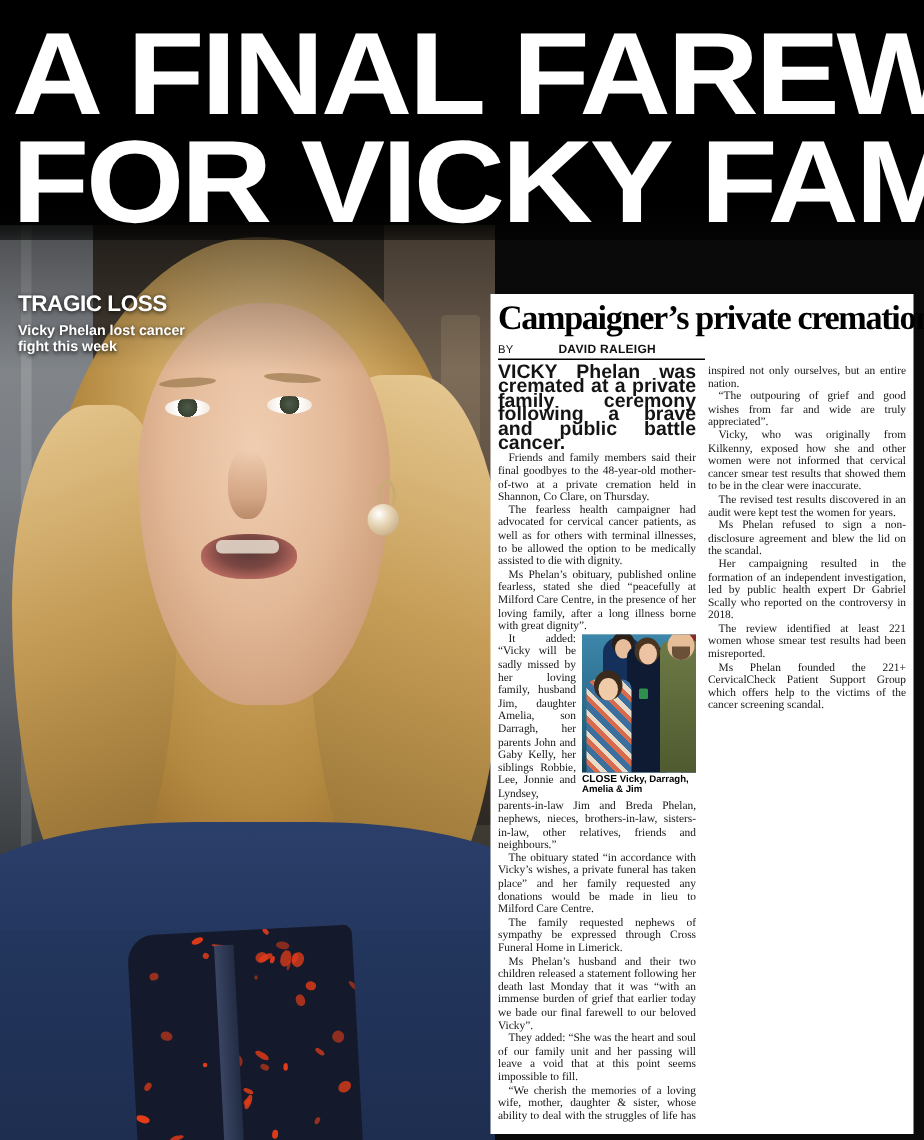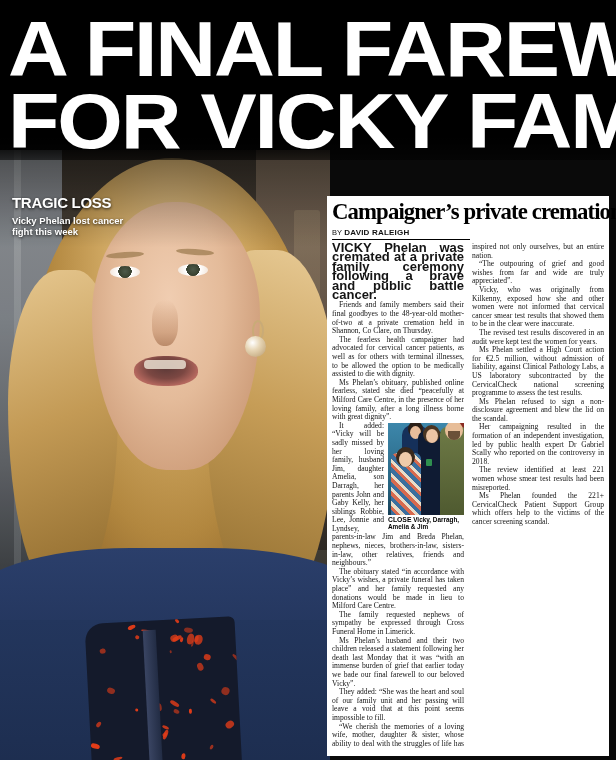--- a/index.html
+++ b/index.html
@@ -68,21 +68,21 @@
     text-shadow:0 1px 3px rgba(0,0,0,.85);}
   .kicker .k1{font-size:15px;font-weight:700;line-height:.95;letter-spacing:-.3px;}
   .kicker .k2{margin-top:6px;font-size:9.5px;font-weight:700;line-height:1.12;}
 
   
   .panel{position:absolute;left:327px;top:196px;width:282px;height:560px;background:#fff;padding:4px 5px 0 5px;box-sizing:border-box;}
   .art-title{font-family:"Liberation Serif",serif;font-weight:700;font-size:23px;line-height:1;
     letter-spacing:-.9px;color:#000;transform:scaleX(.99);transform-origin:left;white-space:nowrap;}
   .byline{margin-top:5px;font-size:7.5px;letter-spacing:.1px;color:#111;
     border-bottom:1px solid #000;padding-bottom:2px;width:138px;}
-  .byline b{font-size:8px;letter-spacing:.2px;}
+  .byline b{font-size:8px;letter-spacing:.2px;margin-left:28px;}
   .cols{margin-top:3px;column-count:2;column-gap:8px;column-fill:auto;height:520px;position:relative;}
   .cols p{margin:0;font-family:"Liberation Serif",serif;font-size:7.6px;line-height:8.6px;
     text-align:justify;color:#141414;text-indent:7px;-webkit-hyphens:auto;hyphens:auto;}
   .cols p.lead{font-family:"Liberation Sans",sans-serif;font-weight:700;font-size:13px;
     line-height:9.4px;text-indent:0;margin-bottom:2px;}
 
   
   .inset{float:right;width:76px;margin:1px 0 2px 4px;}
   .inset .ip{width:76px;height:92px;position:relative;overflow:hidden;
     background:linear-gradient(180deg,#2f6f93 0%,#3b7ea0 40%,#2a5f80 100%);}
@@ -214,21 +214,20 @@
         </div>
         <p>It added: “Vicky will be sadly missed by her loving family, husband Jim, daughter Amelia, son Darragh, her parents John and Gaby Kelly, her siblings Robbie, Lee, Jonnie and Lyndsey, parents-in-law Jim and Breda Phelan, nephews, nieces, brothers-in-law, sisters-in-law, other relatives, friends and neighbours.”</p>
         <p>The obituary stated “in accordance with Vicky’s wishes, a private funeral has taken place” and her family requested any donations would be made in lieu to Milford Care Centre.</p>
         <p>The family requested nephews of sympathy be expressed through Cross Funeral Home in Limerick.</p>
         <p>Ms Phelan’s husband and their two children released a statement following her death last Monday that it was “with an immense burden of grief that earlier today we bade our final farewell to our beloved Vicky”.</p>
         <p>They added: “She was the heart and soul of our family unit and her passing will leave a void that at this point seems impossible to fill.</p>
         <p>“We cherish the memories of a loving wife, mother, daughter &amp; sister, whose ability to deal with the struggles of life has inspired not only ourselves, but an entire nation.</p>
         <p>“The outpouring of grief and good wishes from far and wide are truly appreciated”.</p>
         <p>Vicky, who was originally from Kilkenny, exposed how she and other women were not informed that cervical cancer smear test results that showed them to be in the clear were inaccurate.</p>
         <p>The revised test results discovered in an audit were kept test the women for years.</p>
-        <p>Ms Phelan settled a High Court action for €2.5 million, without admission of liability, against Clinical Pathology Labs, a US laboratory subcontracted by the CervicalCheck national screening programme to assess the test results.</p>
         <p>Ms Phelan refused to sign a non-disclosure agreement and blew the lid on the scandal.</p>
         <p>Her campaigning resulted in the formation of an independent investigation, led by public health expert Dr Gabriel Scally who reported on the controversy in 2018.</p>
         <p>The review identified at least 221 women whose smear test results had been misreported.</p>
         <p>Ms Phelan founded the 221+ CervicalCheck Patient Support Group which offers help to the victims of the cancer screening scandal.</p>
       </div>
 
   </div>
 </div>
 
 </body></html>

